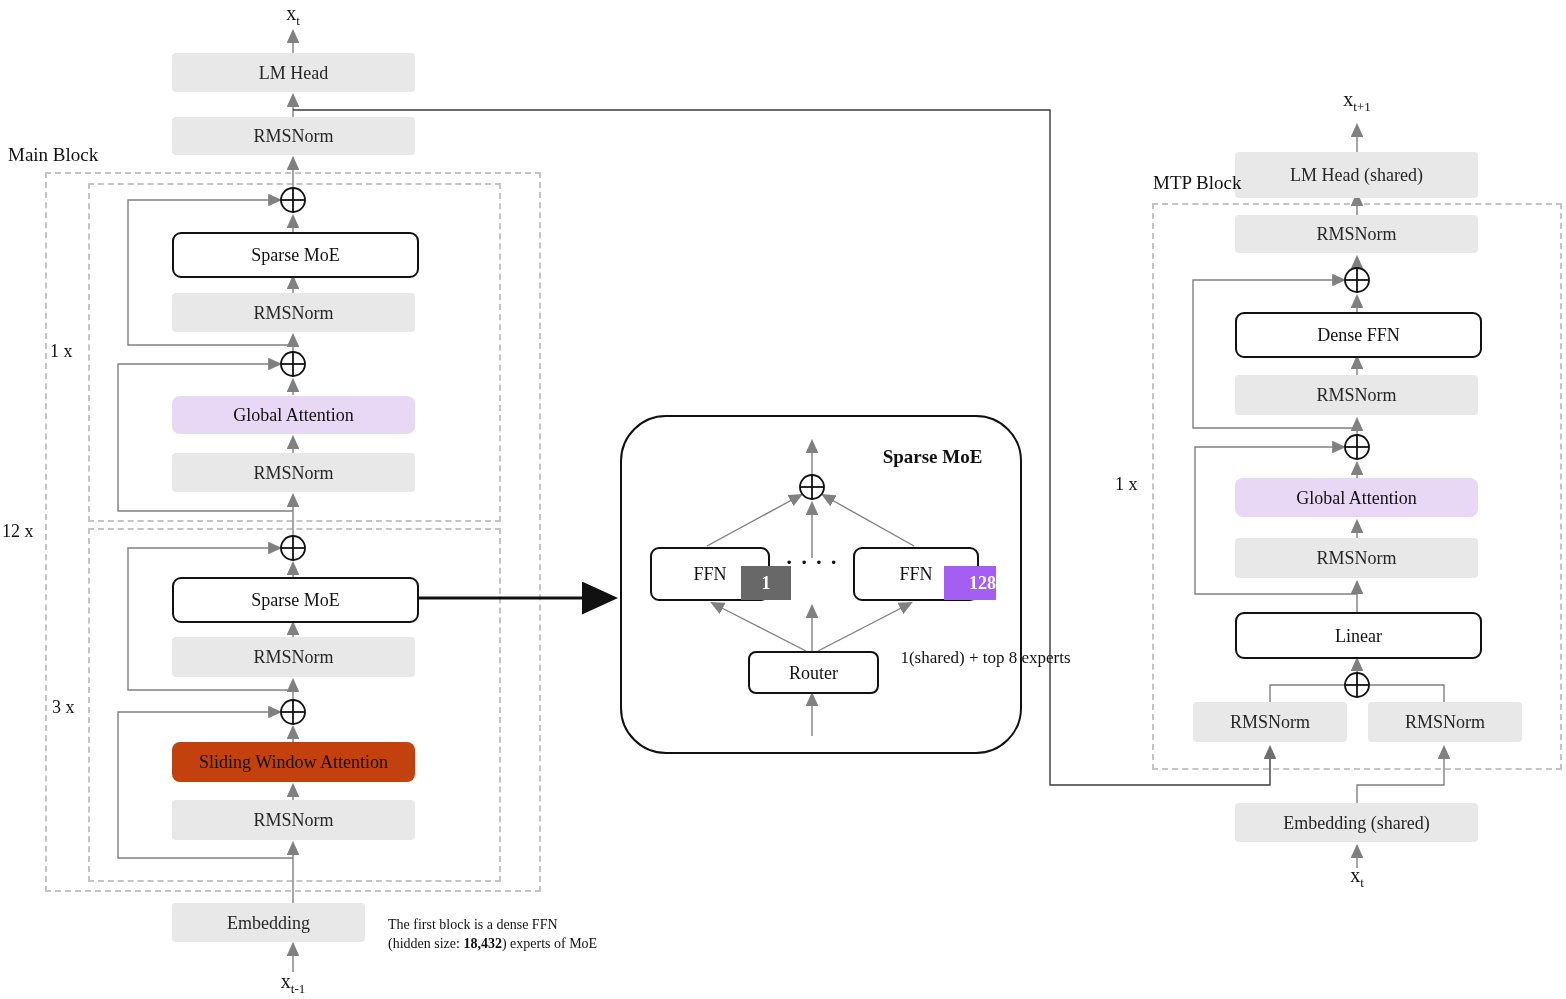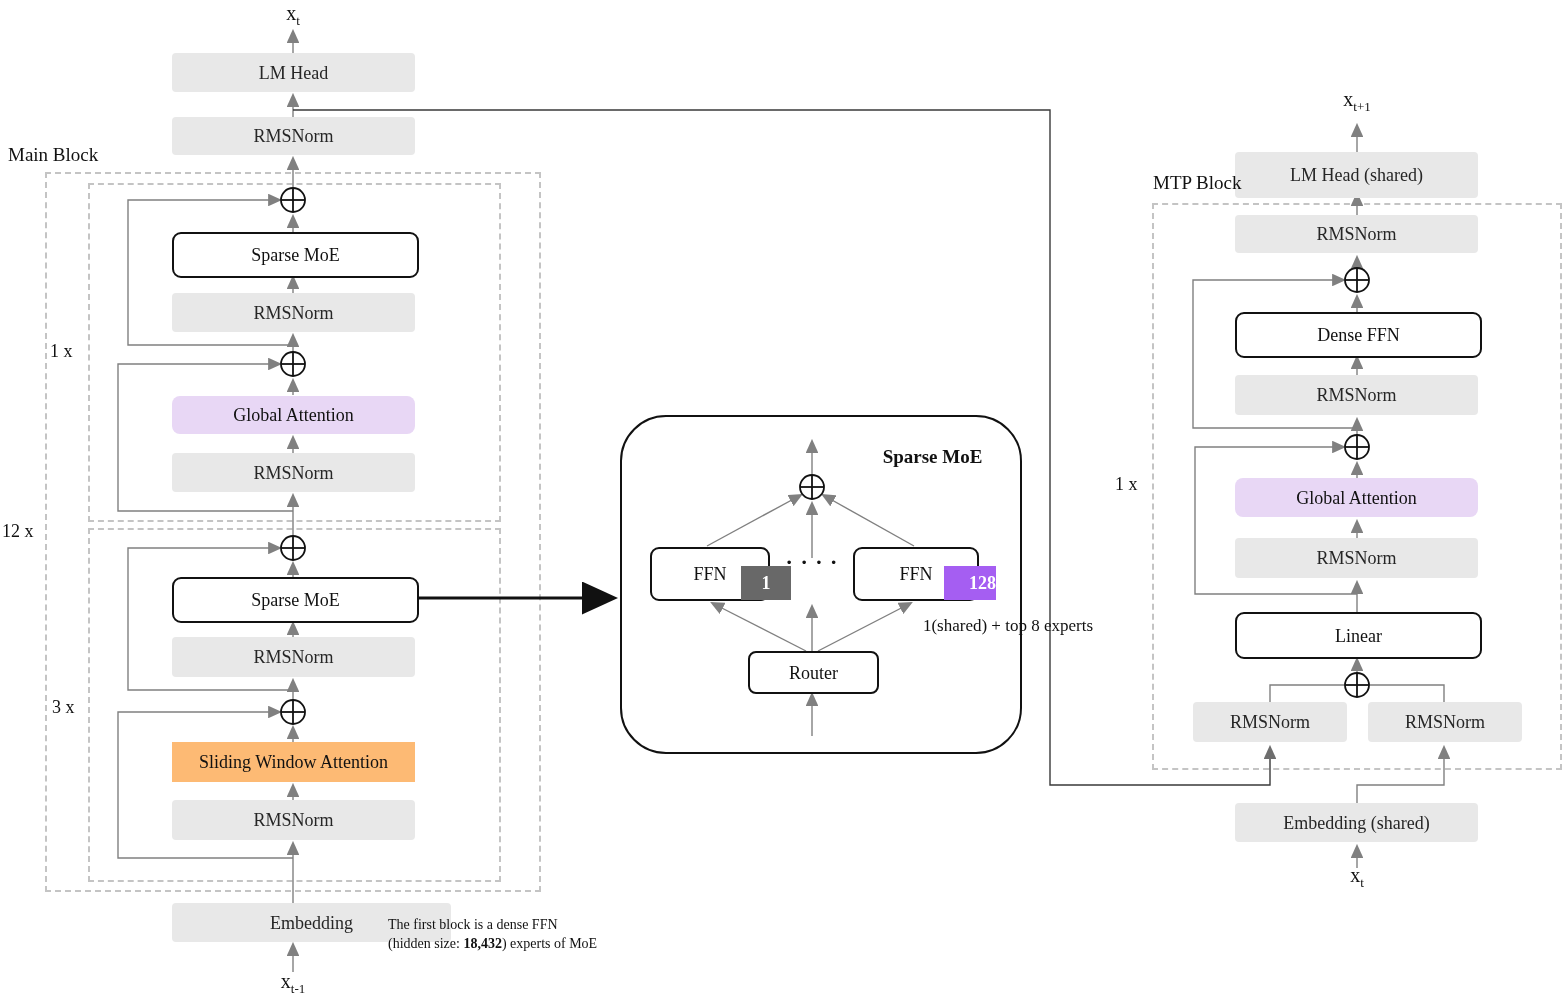--- a/index.html
+++ b/index.html
@@ -4,35 +4,35 @@
 <style>
   html,body{margin:0;padding:0;background:#fff;}
   .canvas{position:relative;width:1566px;height:999px;background:#fff;
           font-family:"Liberation Serif",serif;color:#111;overflow:hidden;}
   .dashed{position:absolute;border:2px dashed #c4c4c4;z-index:1;}
   svg.layer{position:absolute;left:0;top:0;z-index:2;}
   .box{position:absolute;display:flex;align-items:center;justify-content:center;
        font-size:18px;line-height:1;z-index:3;white-space:nowrap;}
   .gray{background:#e8e8e8;border-radius:4px;color:#262626;}
   .ga{background:#e8d7f5;border-radius:8px;color:#111;}
-  .swa{background:#fdba74;border-radius:0;color:#111;}
+  .swa{background:#c2410c;border-radius:8px;color:#111;}
   .outlined{background:#fff;border:2px solid #111;border-radius:9px;}
   .moe-container{position:absolute;left:620px;top:415px;width:398px;height:335px;
        border:2.5px solid #111;border-radius:46px;background:#fff;z-index:1;}
   .moe-title{position:absolute;left:870px;top:446px;width:125px;text-align:center;
        font-weight:bold;font-size:19px;z-index:5;}
   .badge{position:absolute;display:flex;align-items:center;justify-content:center;
        color:#fff;font-weight:bold;font-size:18px;z-index:4;}
   .badge.dark{background:#686868;}
   .badge.purple{background:#a55ef2;}
   .blocklabel{position:absolute;font-size:19px;z-index:5;white-space:nowrap;}
   .mult{position:absolute;font-size:18px;z-index:5;white-space:nowrap;}
   .io{position:absolute;width:60px;text-align:center;font-size:20px;z-index:5;white-space:nowrap;}
   .io sub{font-size:13px;}
-  .note{position:absolute;left:878px;top:616px;width:215px;text-align:right;
+  .note{position:absolute;left:878px;top:648px;width:215px;text-align:center;
        font-size:17px;z-index:5;white-space:nowrap;}
   .dots{position:absolute;left:770px;top:549px;width:84px;text-align:center;
        font-size:22px;font-weight:bold;letter-spacing:1px;z-index:4;}
   .footnote{position:absolute;left:388px;top:916px;width:345px;text-align:left;
        font-size:14px;line-height:1.35;z-index:5;}
 </style>
 </head>
 <body>
 
 <div class="canvas">
@@ -185,21 +185,21 @@
     </div>
   <div class="box gray" style="left:172px;top:637px;width:243px;height:40px;">
       <span>RMSNorm</span>
     </div>
   <div class="box swa" style="left:172px;top:742px;width:243px;height:40px;">
       <span>Sliding Window Attention</span>
     </div>
   <div class="box gray" style="left:172px;top:800px;width:243px;height:40px;">
       <span>RMSNorm</span>
     </div>
-  <div class="box gray" style="left:172px;top:903px;width:279px;height:39px;">
+  <div class="box gray" style="left:172px;top:903px;width:193px;height:39px;">
       <span>Embedding</span>
     </div>
 
   <div class="moe-title">Sparse MoE</div>
   <div class="box outlined" style="left:650px;top:547px;width:116px;height:50px;">
       <span>FFN</span>
     </div>
   <div class="box outlined" style="left:853px;top:547px;width:122px;height:50px;">
       <span>FFN</span>
     </div>

